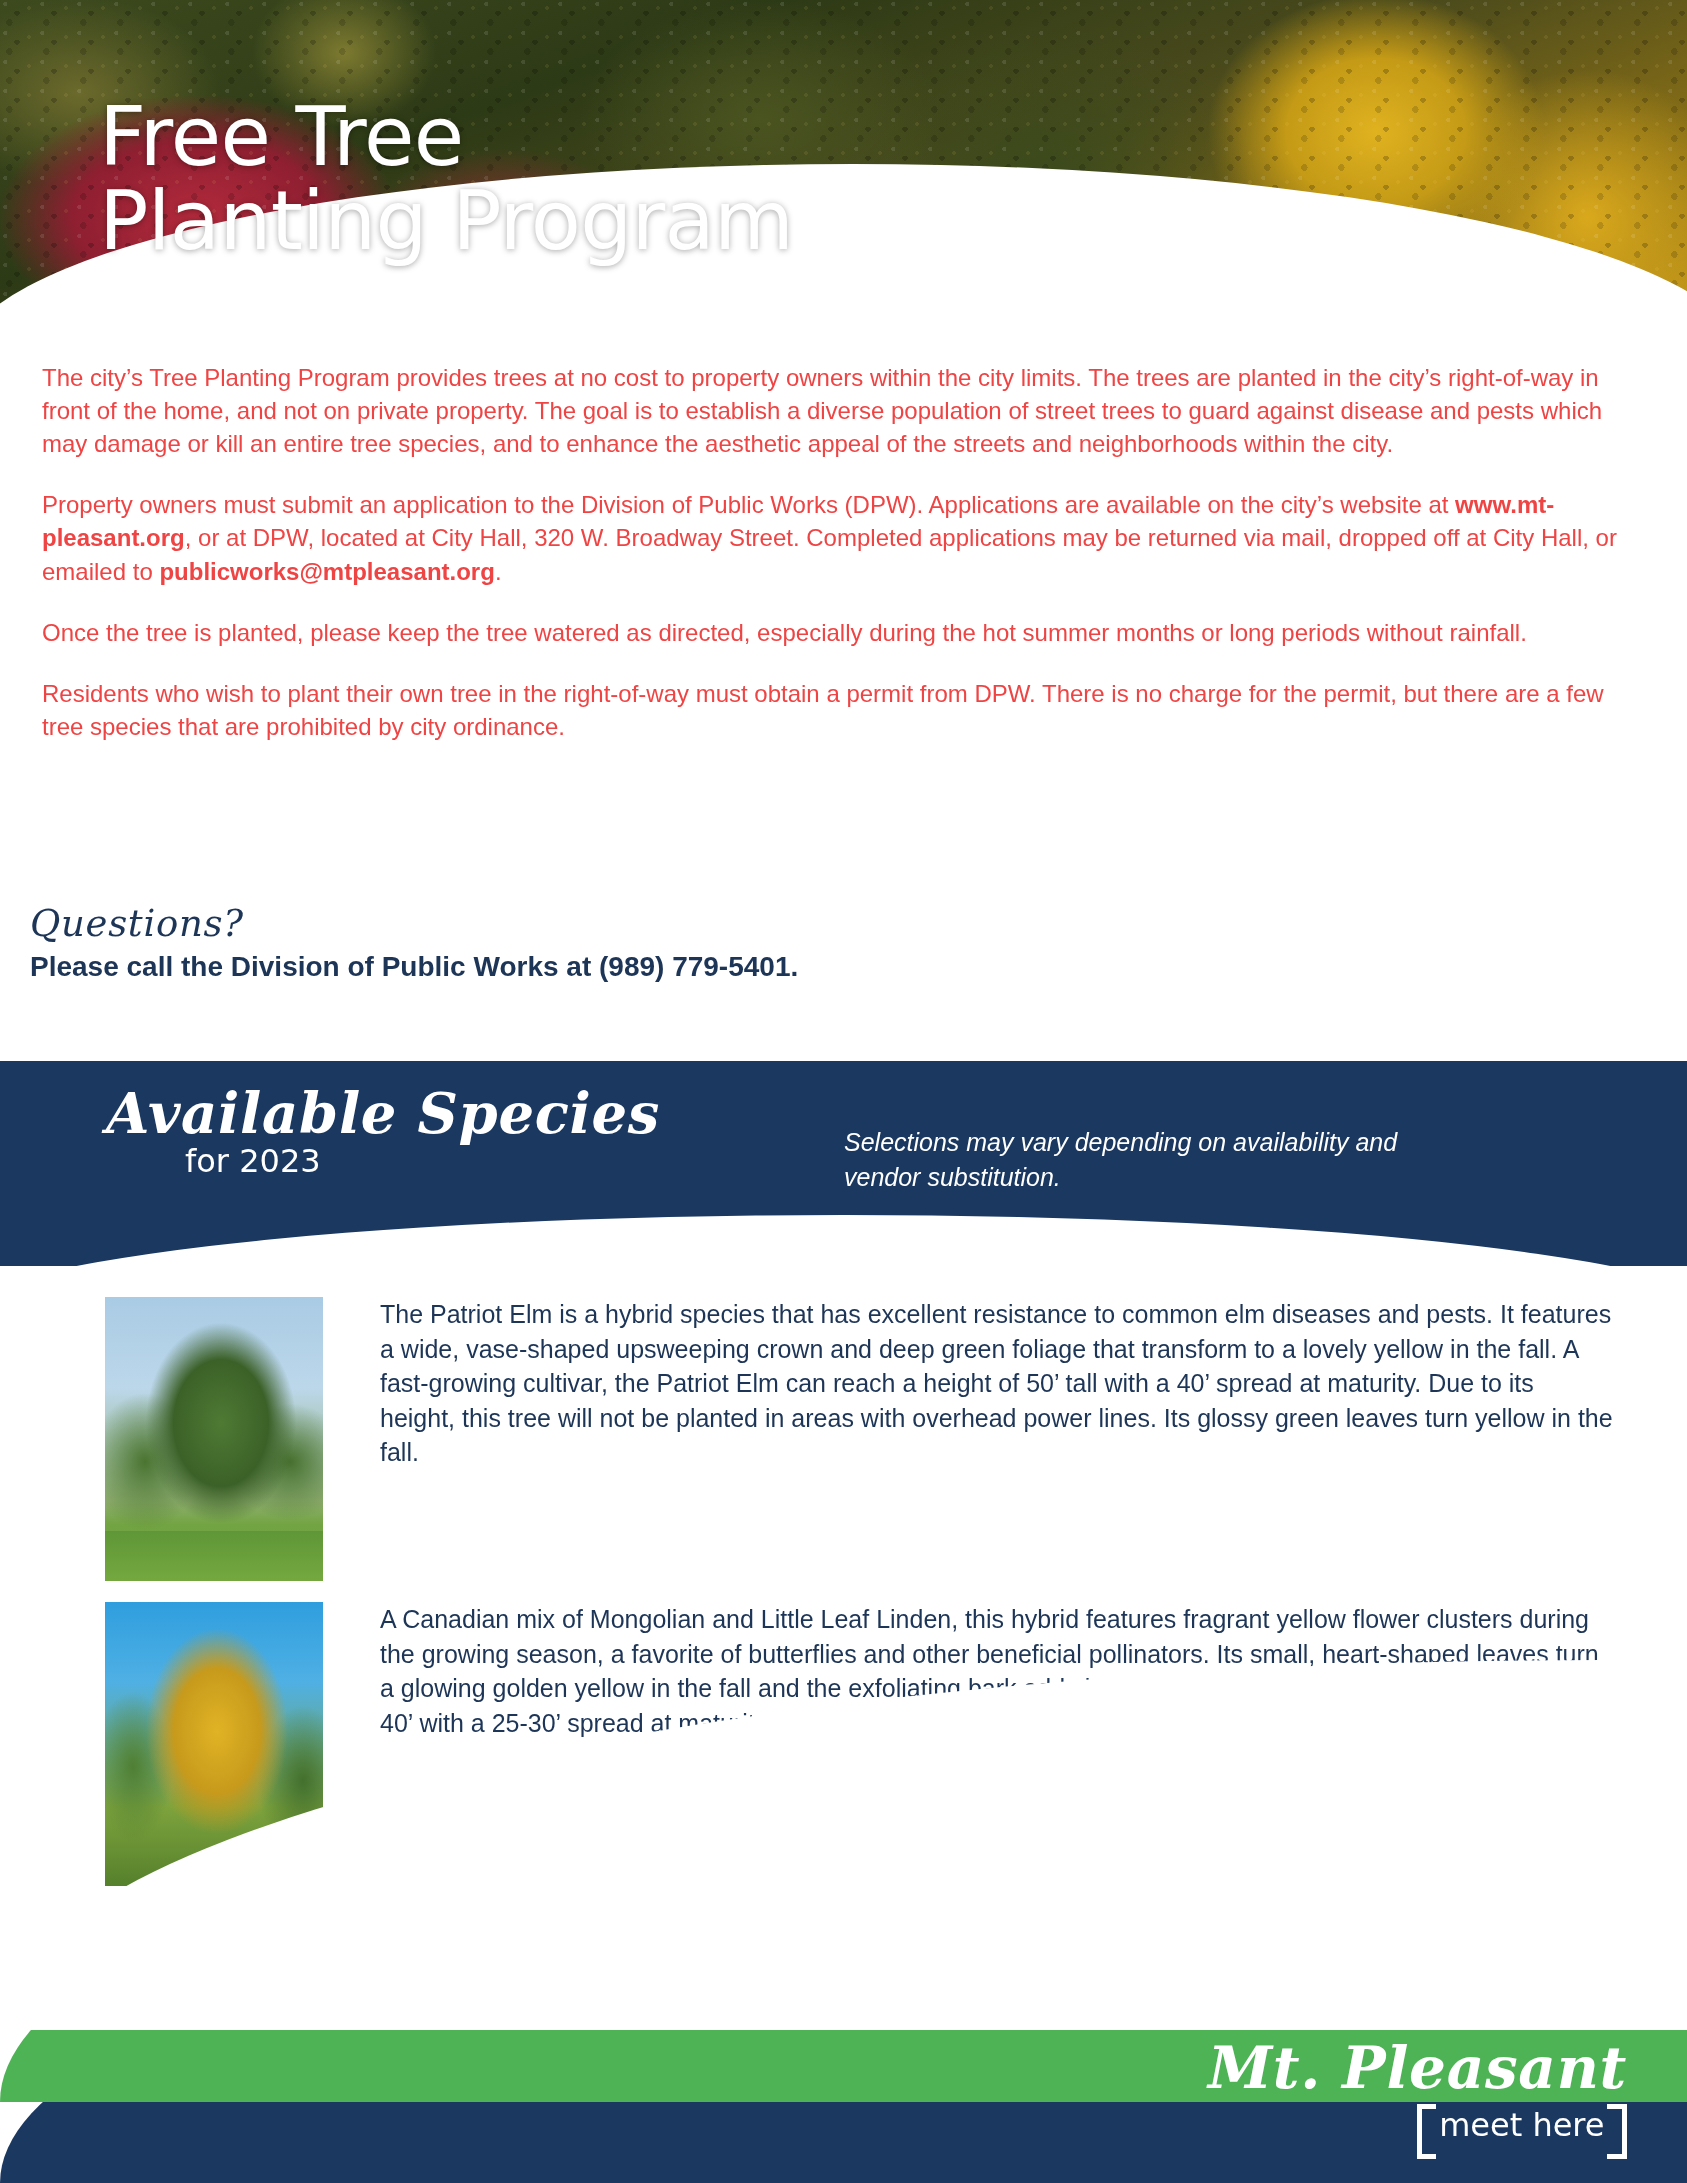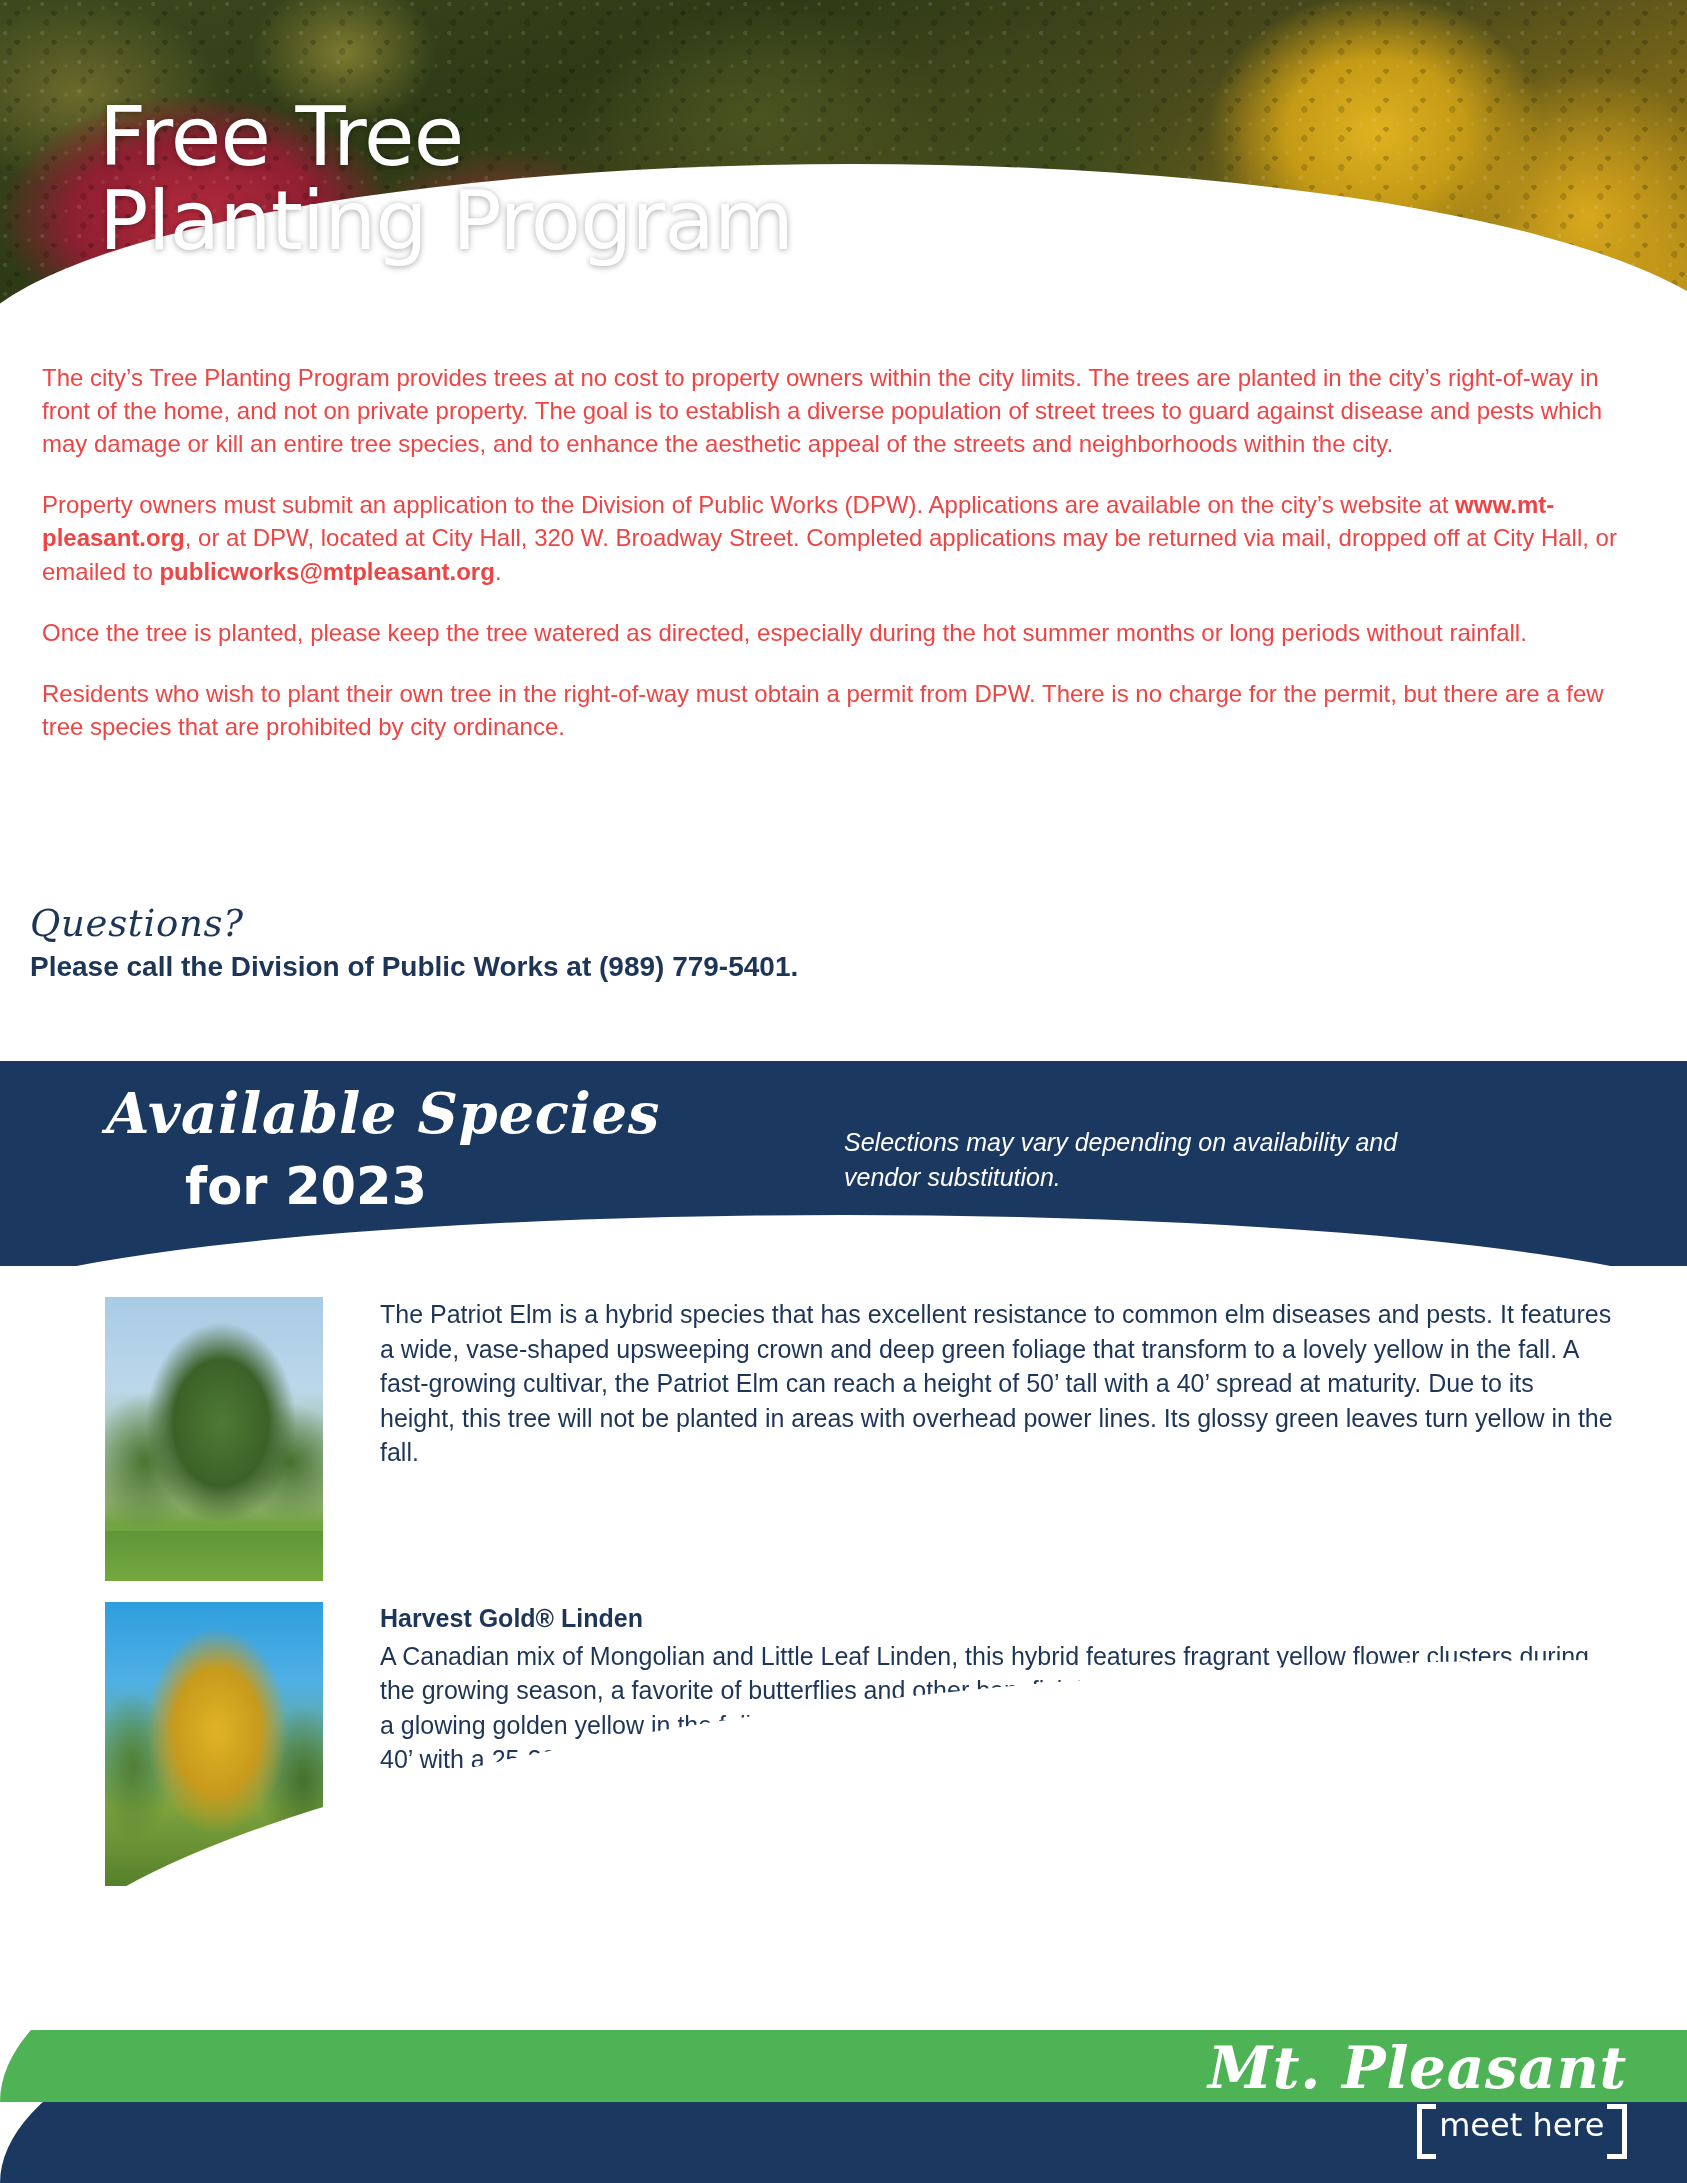--- a/index.html
+++ b/index.html
@@ -137,26 +137,26 @@
   }
   .banner-title .script {
     font-family: "DejaVu Serif", serif;
     font-style: italic;
     font-weight: 700;
     font-size: 56px;
     line-height: 1;
     letter-spacing: 0.7px;
   }
   .banner-title .year {
-    margin-top: 20px;
+    margin-top: 4px;
     margin-left: 79px;
-    font-size: 51px;
+    font-size: 32px;
     line-height: 1;
     font-family: "DejaVu Sans", sans-serif;
-    font-weight: 700;
+    font-weight: 400;
   }
   .banner-note {
     position: absolute;
     left: 844px;
     top: 1125px;
     width: 556px;
     color: #ffffff;
     font-style: italic;
     font-size: 25px;
     line-height: 1.4;
@@ -326,21 +326,20 @@
     <div class="species-row">
       <div class="species-thumb thumb-elm"></div>
       <div class="species-text">
         <p class="species-desc">The Patriot Elm is a hybrid species that has excellent resistance to common elm diseases and pests. It features a wide, vase-shaped upsweeping crown and deep green foliage that transform to a lovely yellow in the fall. A fast-growing cultivar, the Patriot Elm can reach a height of 50’ tall with a 40’ spread at maturity. Due to its height, this tree will not be planted in areas with overhead power lines. Its glossy green leaves turn yellow in the fall.</p>
       </div>
     </div>
 
     <div class="species-row">
       <div class="species-thumb thumb-linden"></div>
       <div class="species-text">
-        <p class="species-name">Harvest Gold® Linden</p>
         <p class="species-desc">A Canadian mix of Mongolian and Little Leaf Linden, this hybrid features fragrant yellow flower clusters during the growing season, a favorite of butterflies and other beneficial pollinators. Its small, heart-shaped leaves turn a glowing golden yellow in the fall and the exfoliating bark adds interest. It will reach a maximum height of 30-40’ with a 25-30’ spread at maturity.</p>
       </div>
     </div>
 
   </div>
 
   <div class="footer-navy"></div>
   <div class="footer-green"></div>
   <div class="footer-white"></div>
 

